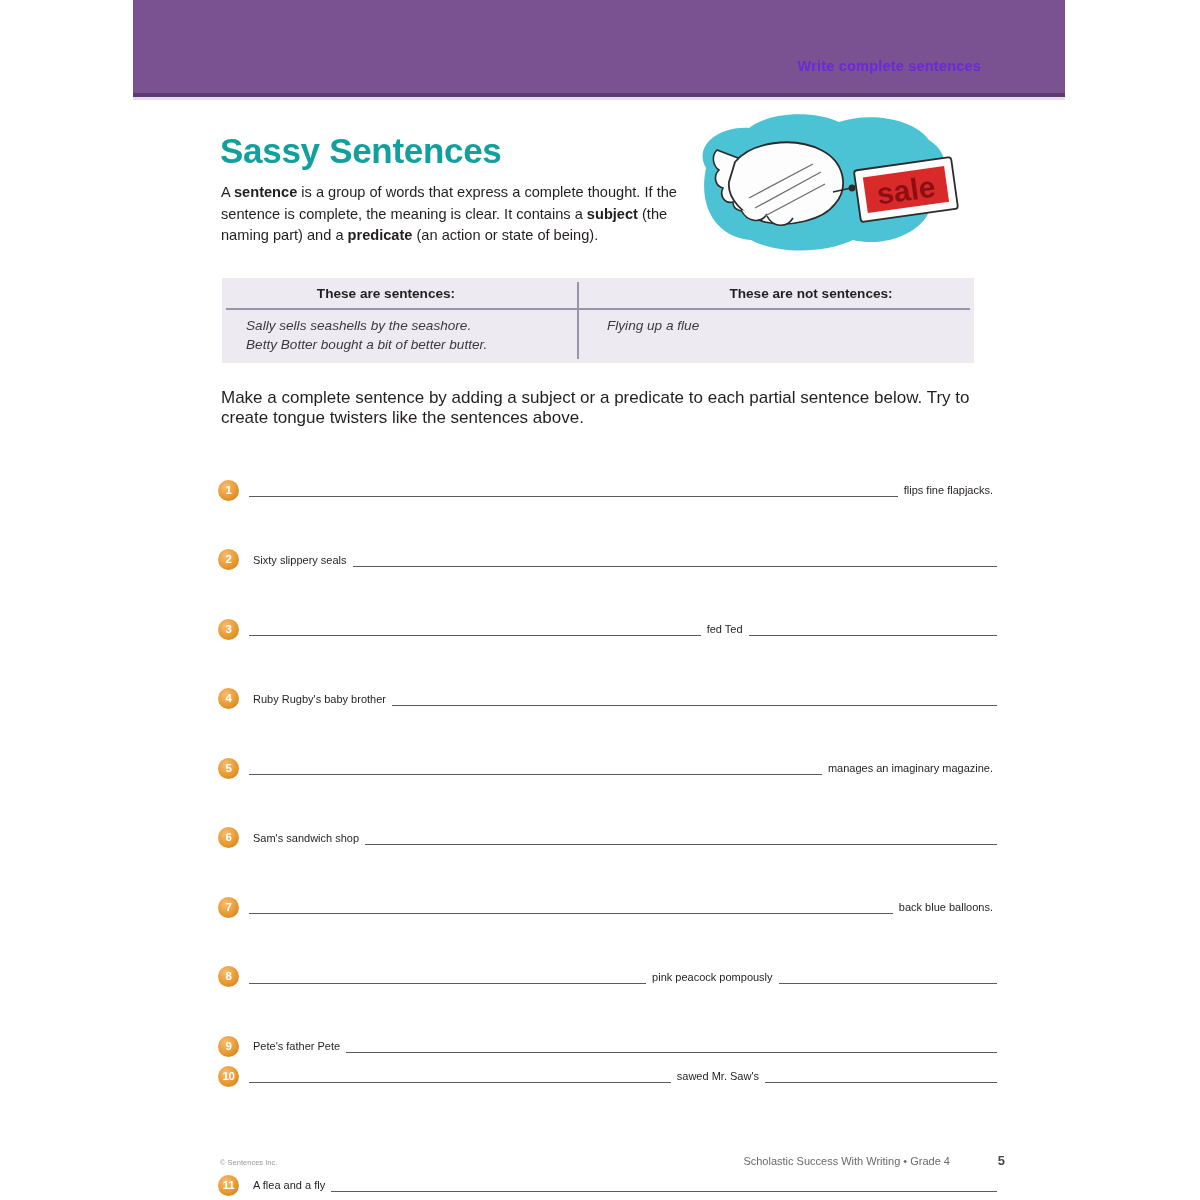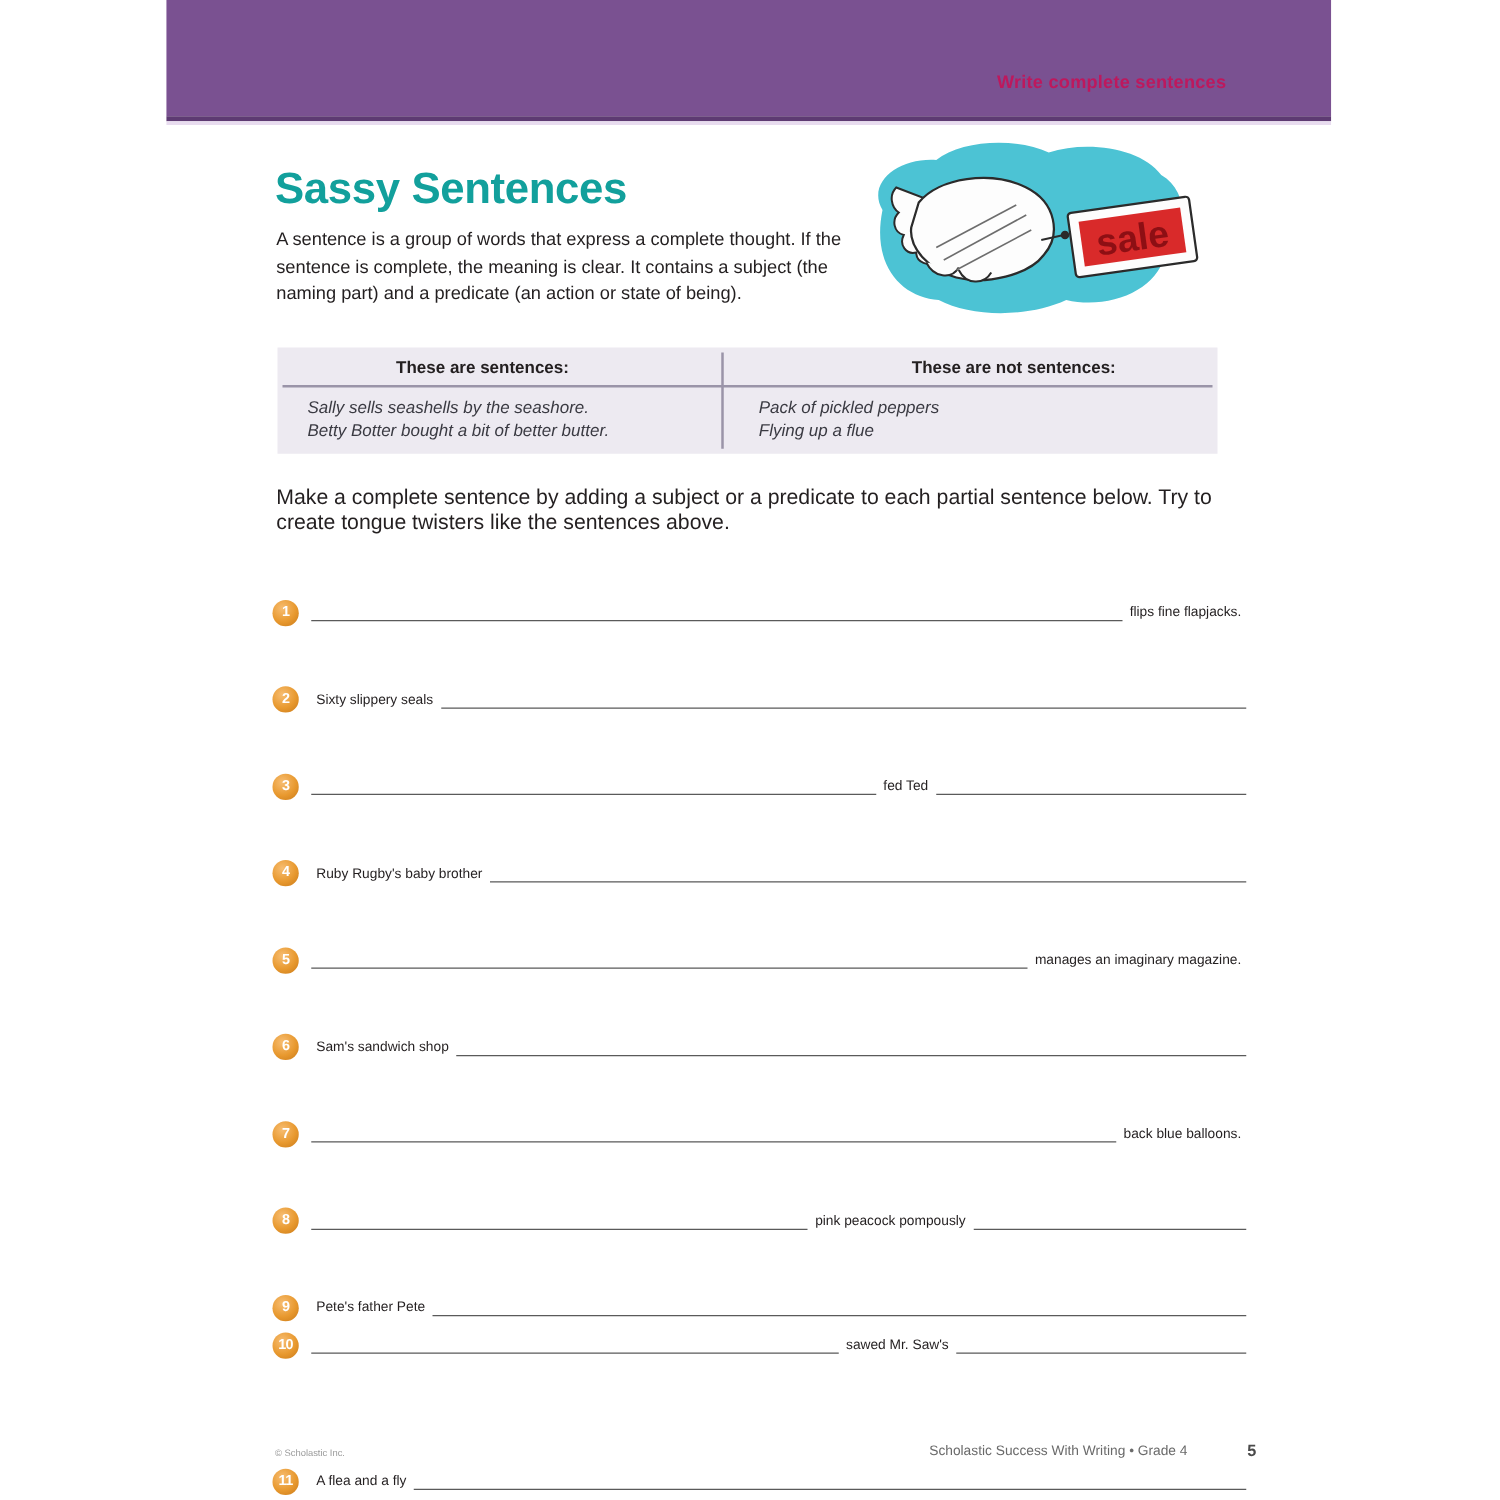--- a/index.html
+++ b/index.html
@@ -46,21 +46,21 @@
     left: 0;
     top: 97px;
     width: 932px;
     height: 3px;
     background: #e8dcef;
   }
   .header-title {
     position: absolute;
     right: 84px;
     top: 58px;
-    color: #be185d;
+    color: #6d28d9;
     font-size: 14.5px;
     font-weight: bold;
     letter-spacing: 0.2px;
     white-space: nowrap;
   }
 
   
   .worksheet-title {
     position: absolute;
     left: 87px;
@@ -75,21 +75,21 @@
   
   .intro {
     position: absolute;
     left: 88px;
     top: 182px;
     width: 465px;
     font-size: 14.6px;
     line-height: 21.5px;
     color: #231f20;
   }
-  .intro b { font-weight: normal; }
+  .intro b { font-weight: bold; }
 
   
   .illus {
     position: absolute;
     left: 540px;
     top: 106px;
     width: 290px;
     height: 152px;
   }
 
@@ -274,21 +274,20 @@
   <div class="table">
     <div class="vdiv"></div>
     <div class="hdiv"></div>
     <div class="th th-left">These are sentences:</div>
     <div class="th th-right">These are not sentences:</div>
     <div class="td td-left">
       <div>Sally sells seashells by the seashore.</div>
       <div>Betty Botter bought a bit of better butter.</div>
     </div>
     <div class="td td-right">
-      <div>Pack of pickled peppers</div>
       <div>Flying up a flue</div>
     </div>
   </div>
 
   <div class="directions">Make a complete sentence by adding a subject or a predicate to each partial sentence below. Try to create tongue twisters like the sentences above.</div>
 
   <div id="items">
       <div class="item" style="top: 471px;">
         <div class="badge">1</div>
         <div class="seg-blank"></div>
@@ -342,17 +341,17 @@
         <div class="seg-text">sawed Mr. Saw's</div>
         <div class="seg-blank w-short"></div>
       </div>
       <div class="item" style="top: 1166px;">
         <div class="badge">11</div>
         <div class="seg-text">A flea and a fly</div>
         <div class="seg-blank"></div>
       </div>
     </div>
 
-  <div class="footer-copy">© Scholastic Inc.</div>
+  <div class="footer-copy">© Sentences Inc.</div>
   <div class="footer-book">Scholastic Success With Writing • Grade 4</div>
   <div class="footer-page">5</div>
 
 </div>
 
 </body></html>

